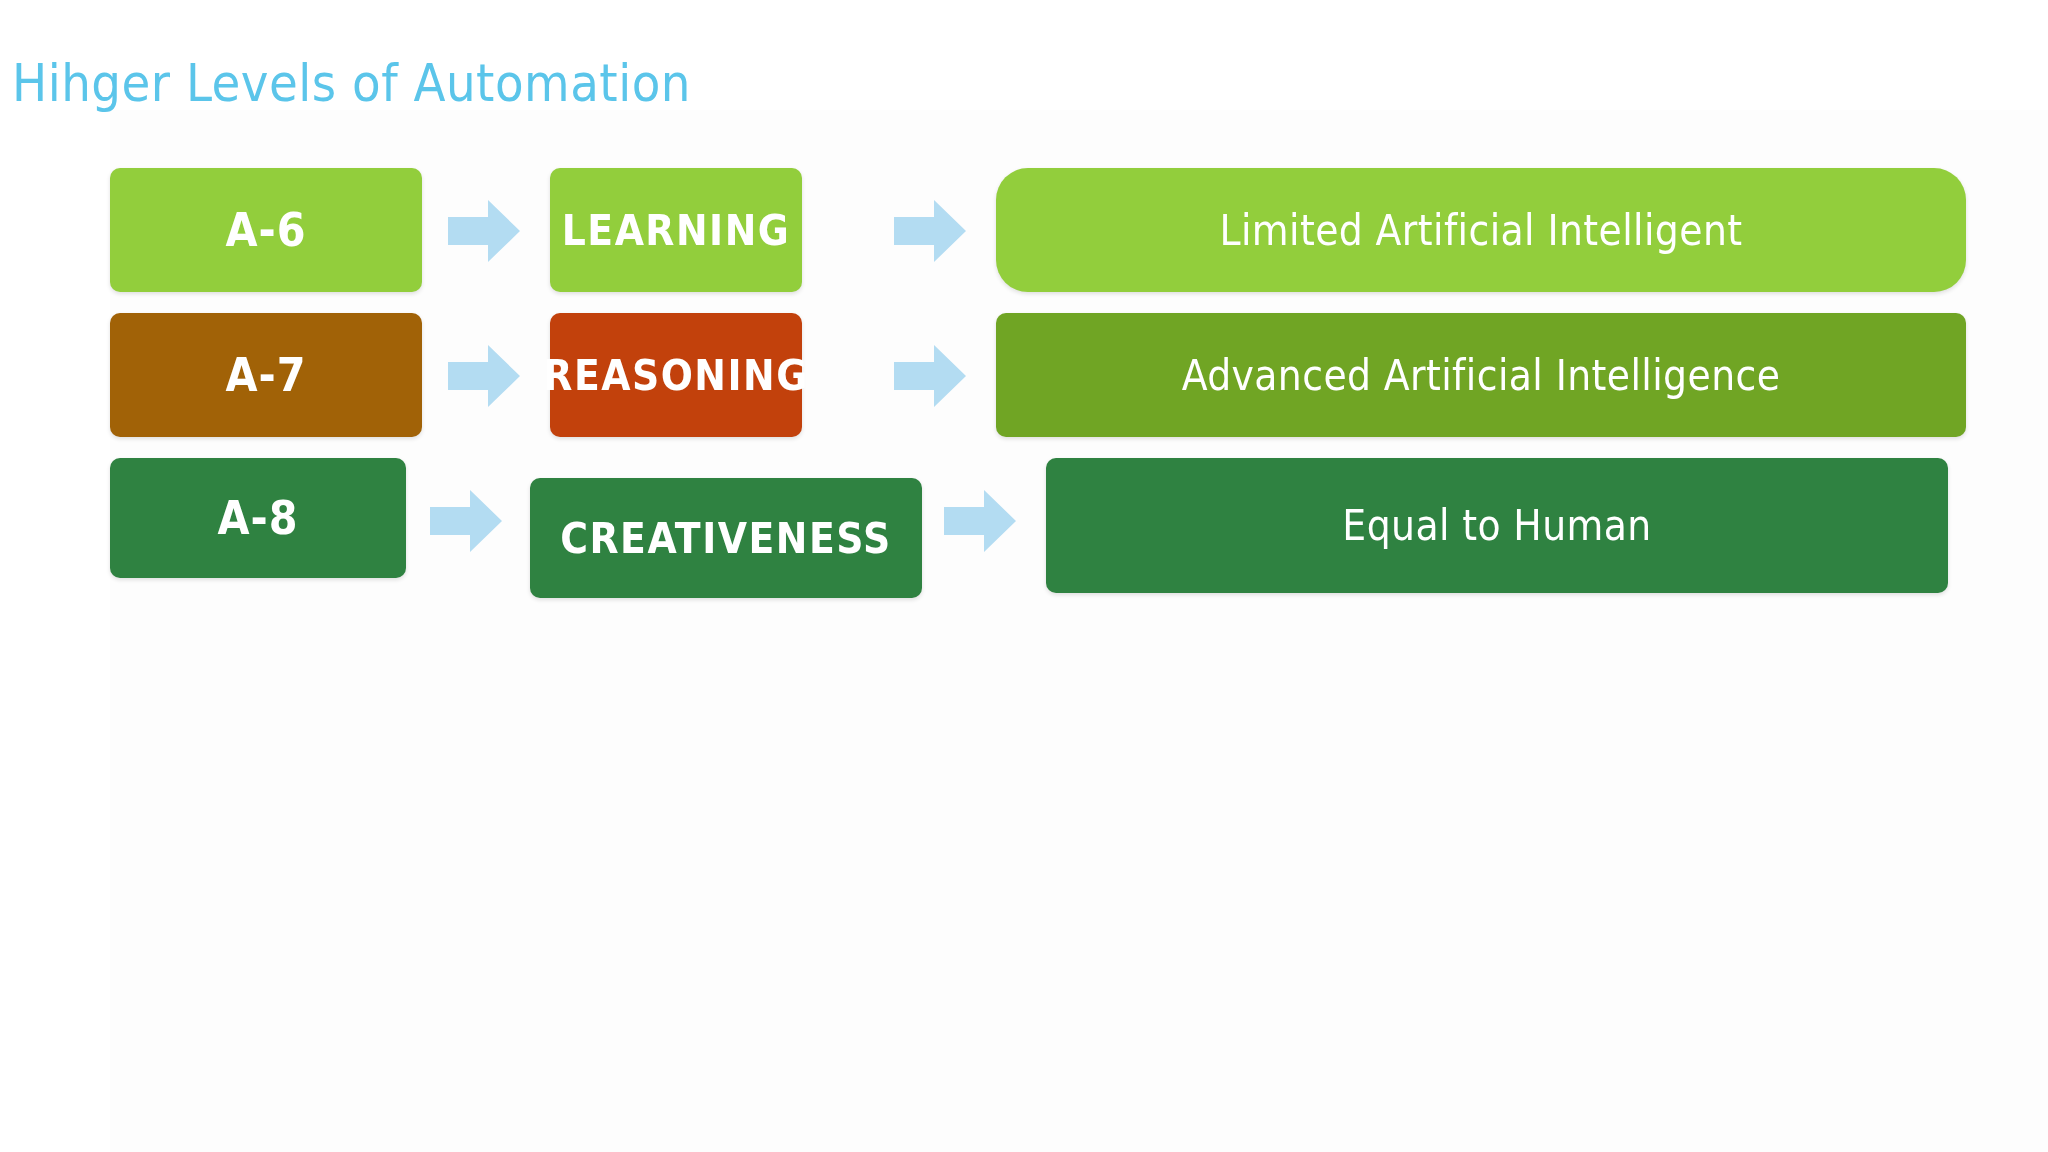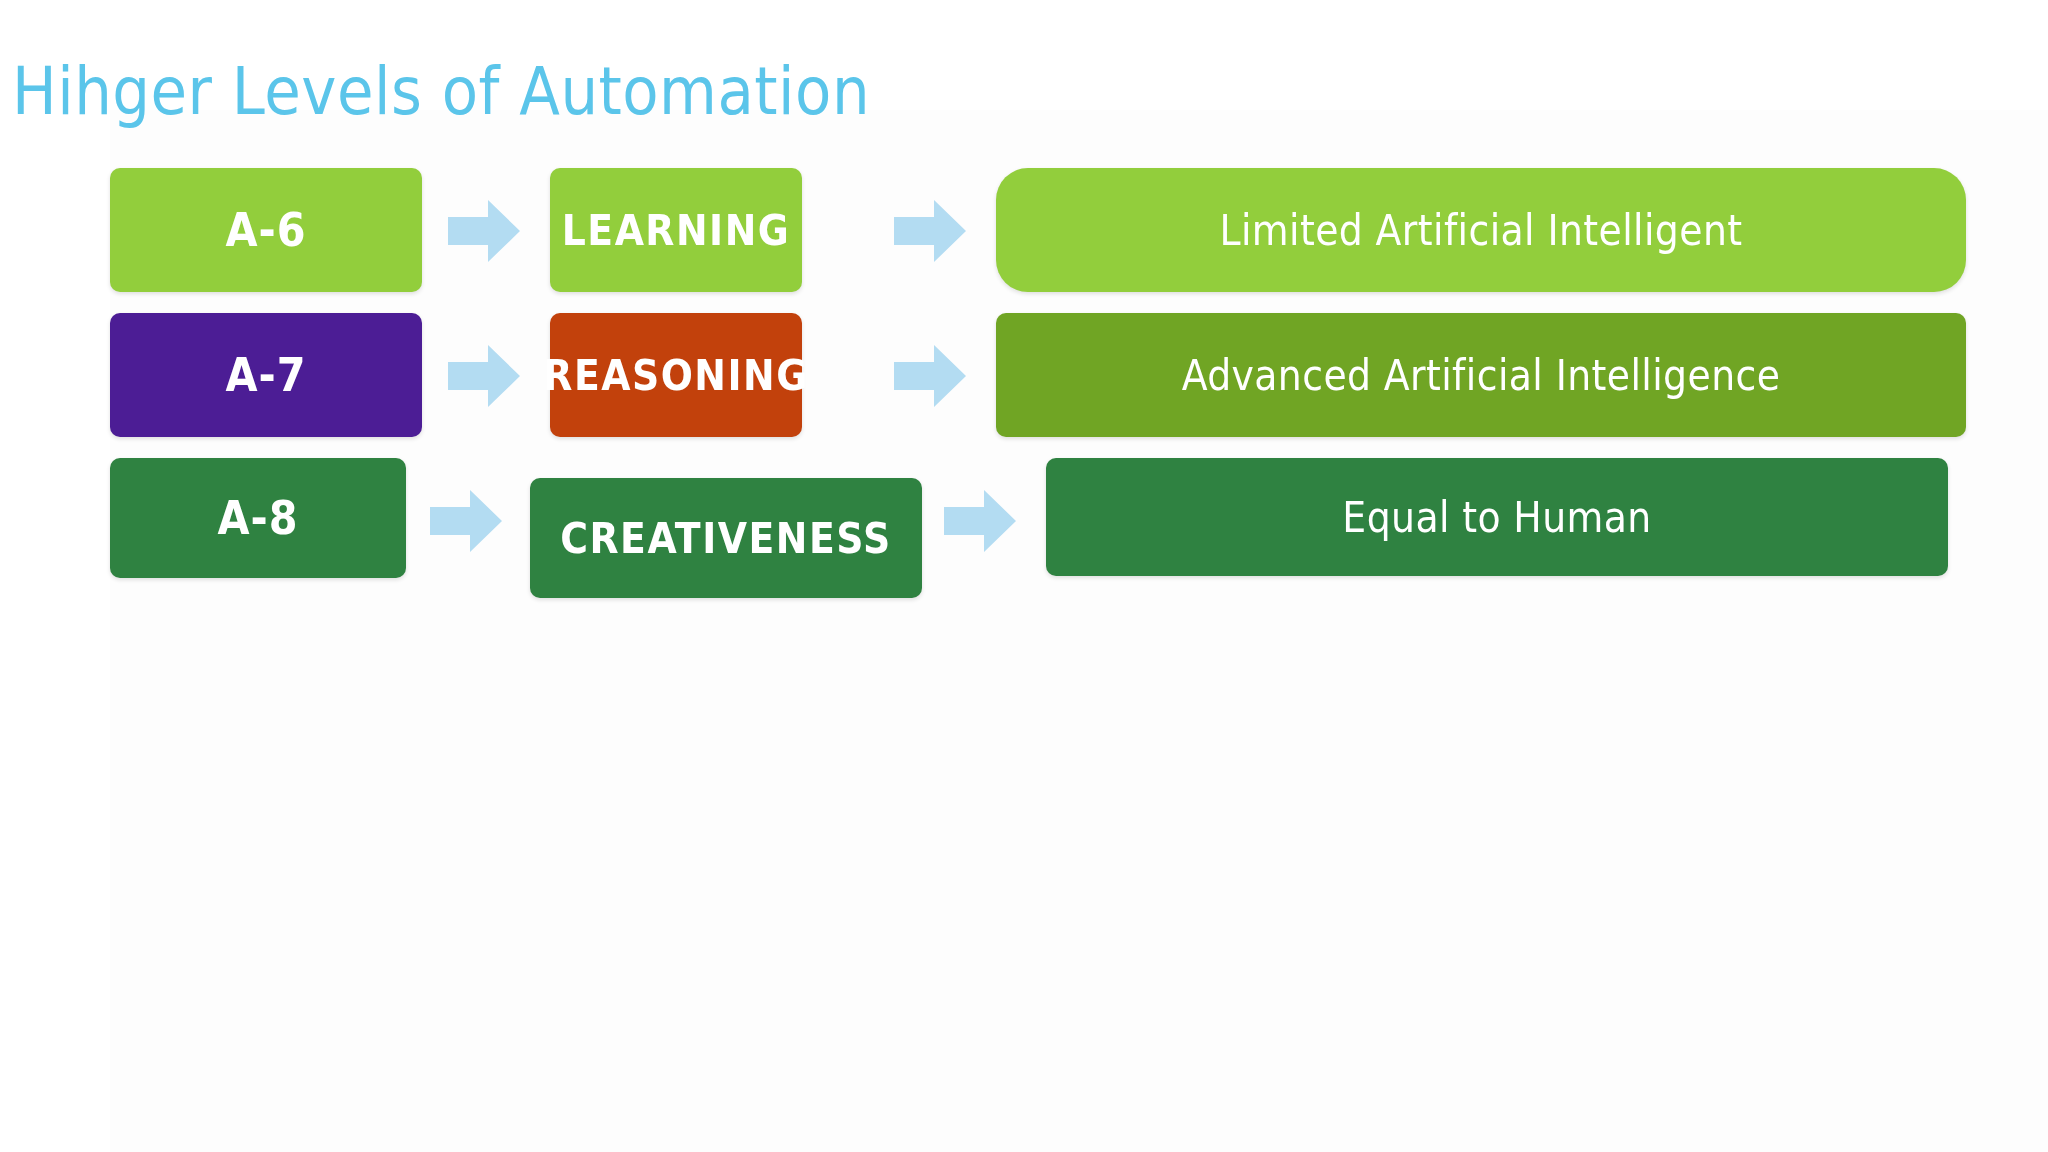--- a/index.html
+++ b/index.html
@@ -24,21 +24,21 @@
     width: 1938px;
     height: 1042px;
     background: #fdfdfd;
   }
 
   #slide-title {
     position: absolute;
     left: 12px;
     top: 8px;
     font-family: "DejaVu Sans Condensed", "Liberation Sans Narrow", "Liberation Sans", sans-serif;
-    font-size: 66px;
+    font-size: 52px;
     line-height: 80px;
     font-weight: 400;
     letter-spacing: 0.5px;
     color: #5BC5EA;
     white-space: nowrap;
   }
 
   #diagram {
     position: absolute;
     left: 0;
@@ -73,21 +73,21 @@
   }
 
   
   .col-code   { left: 110px;  width: 312px; }
   .col-stage  { left: 550px;  width: 252px; }
   .col-desc   { left: 996px;  width: 970px; }
 
   
   .flow-row.r2 .col-code  { left: 110px;  width: 296px; height: 120px; }
   .flow-row.r2 .col-stage { left: 530px;  width: 392px; height: 120px; }
-  .flow-row.r2 .col-desc  { left: 1046px; width: 902px; height: 118px; }
+  .flow-row.r2 .col-desc  { left: 1046px; width: 902px; height: 135px; }
 
   .node-label {
     display: block;
     white-space: nowrap;
   }
   .label-code {
     font-size: 46px;
     font-weight: 700;
     letter-spacing: 1px;
   }
@@ -144,21 +144,21 @@
         <polygon points="0,17 40,17 40,0 72,31 40,62 40,45 0,45" fill="#B3DCF2"></polygon>
       </svg>
     </div>
 
     <div class="node col-desc" style="background: rgb(146, 206, 60); color: rgb(255, 255, 255); border-radius: 32px;">
       <span class="node-label label-desc">Limited Artificial Intelligent</span>
     </div>
   </div>
 
   <div class="flow-row r1">
-    <div class="node col-code" style="background: #4c1d95; color: rgb(255, 255, 255);">
+    <div class="node col-code" style="background: #a16207; color: rgb(255, 255, 255);">
       <span class="node-label label-code">A-7</span>
     </div>
 
     <div class="arrow arrow-1">
       <svg viewBox="0 0 72 62" xmlns="http://www.w3.org/2000/svg" aria-hidden="true">
         <polygon points="0,17 40,17 40,0 72,31 40,62 40,45 0,45" fill="#B3DCF2"></polygon>
       </svg>
     </div>
 
     <div class="node col-stage" style="background: #c2410c; color: rgb(255, 255, 255);">

